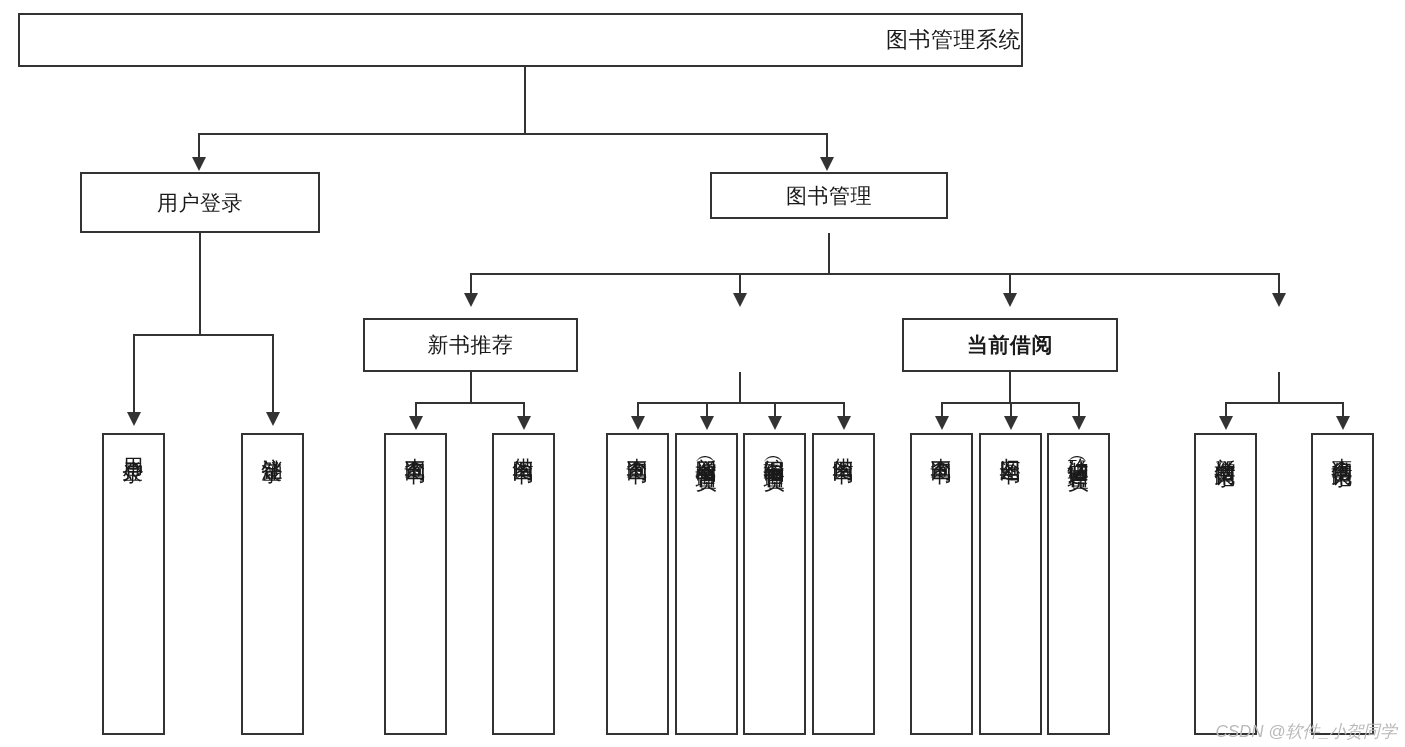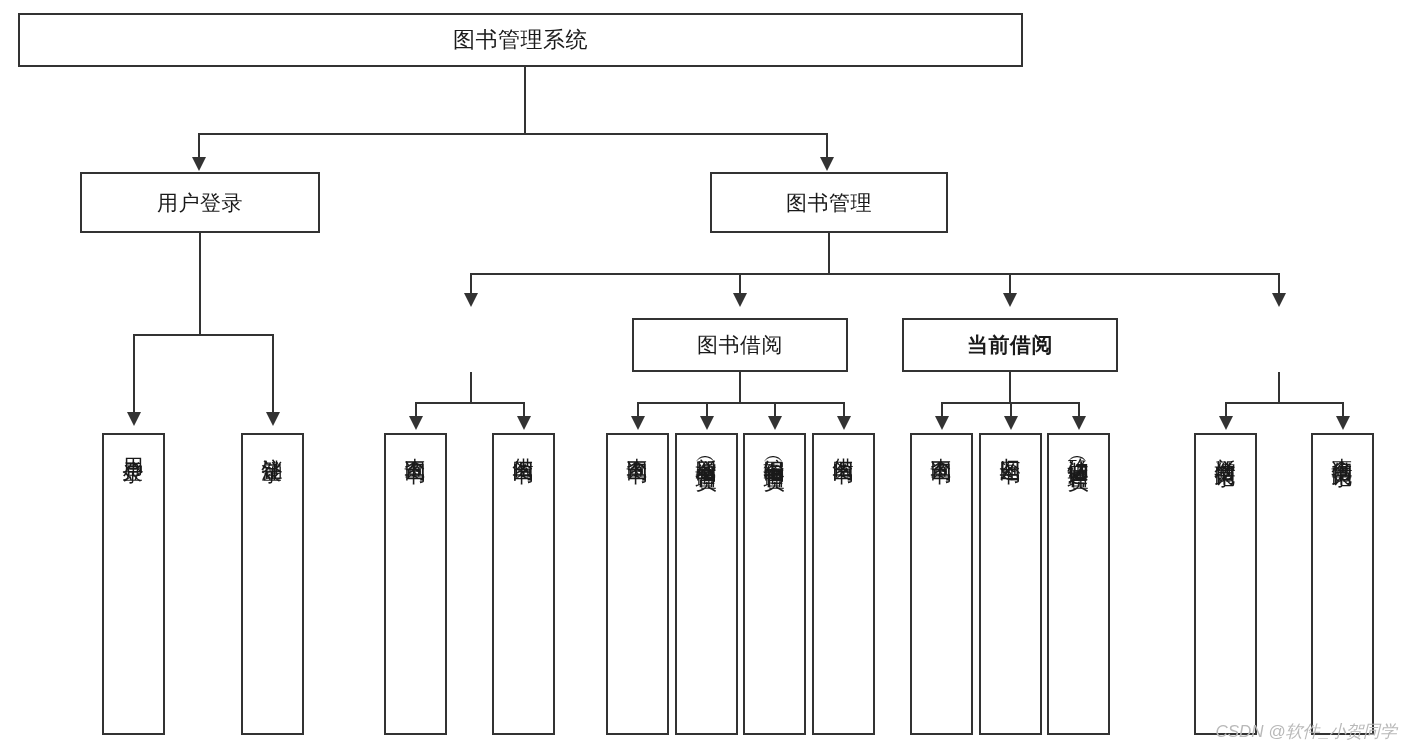--- a/index.html
+++ b/index.html
@@ -84,39 +84,39 @@
     white-space: nowrap;
     user-select: none;
     font-style: italic;
   }
 </style>
 </head>
 <body>
 
 <div id="canvas">
 
-  <div class="node root horiz" style="left:18px; top:13px; width:1005px; height:54px;">
+  <div class="node root horiz" style="left:18px; top:13px; width:1005px; height:54px;justify-content:flex-end;">
     <span class="node-label">图书管理系统</span>
   </div>
 
   <div class="vline" style="left:524px; top:67px; height:66px;"></div>
 
   <div class="hline" style="left:198px; top:133px; width:628px;"></div>
 
   <div class="vline" style="left:198px; top:133px; height:26px;"></div>
   <div class="arrow" style="left:192px; top:157px;"></div>
 
   <div class="vline" style="left:826px; top:133px; height:26px;"></div>
   <div class="arrow" style="left:820px; top:157px;"></div>
 
   <div class="node horiz" style="left:80px; top:172px; width:240px; height:61px;">
     <span class="node-label">用户登录</span>
   </div>
 
-  <div class="node horiz" style="left:710px; top:172px; width:238px; height:61px;">
+  <div class="node horiz" style="left:710px; top:172px; width:238px; height:47px;">
     <span class="node-label">图书管理</span>
   </div>
 
   <div class="vline" style="left:199px; top:233px; height:101px;"></div>
   <div class="hline" style="left:133px; top:334px; width:139px;"></div>
   <div class="vline" style="left:133px; top:334px; height:80px;"></div>
   <div class="arrow" style="left:127px; top:412px;"></div>
   <div class="vline" style="left:272px; top:334px; height:80px;"></div>
   <div class="arrow" style="left:266px; top:412px;"></div>
 
@@ -128,24 +128,24 @@
 
   <div class="vline" style="left:739px; top:273px; height:22px;"></div>
   <div class="arrow" style="left:733px; top:293px;"></div>
 
   <div class="vline" style="left:1009px; top:273px; height:22px;"></div>
   <div class="arrow" style="left:1003px; top:293px;"></div>
 
   <div class="vline" style="left:1278px; top:273px; height:22px;"></div>
   <div class="arrow" style="left:1272px; top:293px;"></div>
 
-
-  <div class="node horiz" style="left:632px; top:318px; width:216px; height:54px;">
-    <span class="node-label">图书借阅</span>
-  </div>
+  <div class="node horiz" style="left:363px; top:318px; width:215px; height:54px;">
+    <span class="node-label">新书推荐</span>
+  </div>
+
 
   <div class="node horiz" style="left:902px; top:318px; width:216px; height:54px;font-weight:bold;">
     <span class="node-label">当前借阅</span>
   </div>
 
 
   <div class="vline" style="left:470px; top:372px; height:30px;"></div>
   <div class="hline" style="left:415px; top:402px; width:110px;"></div>
   <div class="vline" style="left:415px; top:402px; height:16px;"></div>
   <div class="arrow" style="left:409px; top:416px;"></div>

